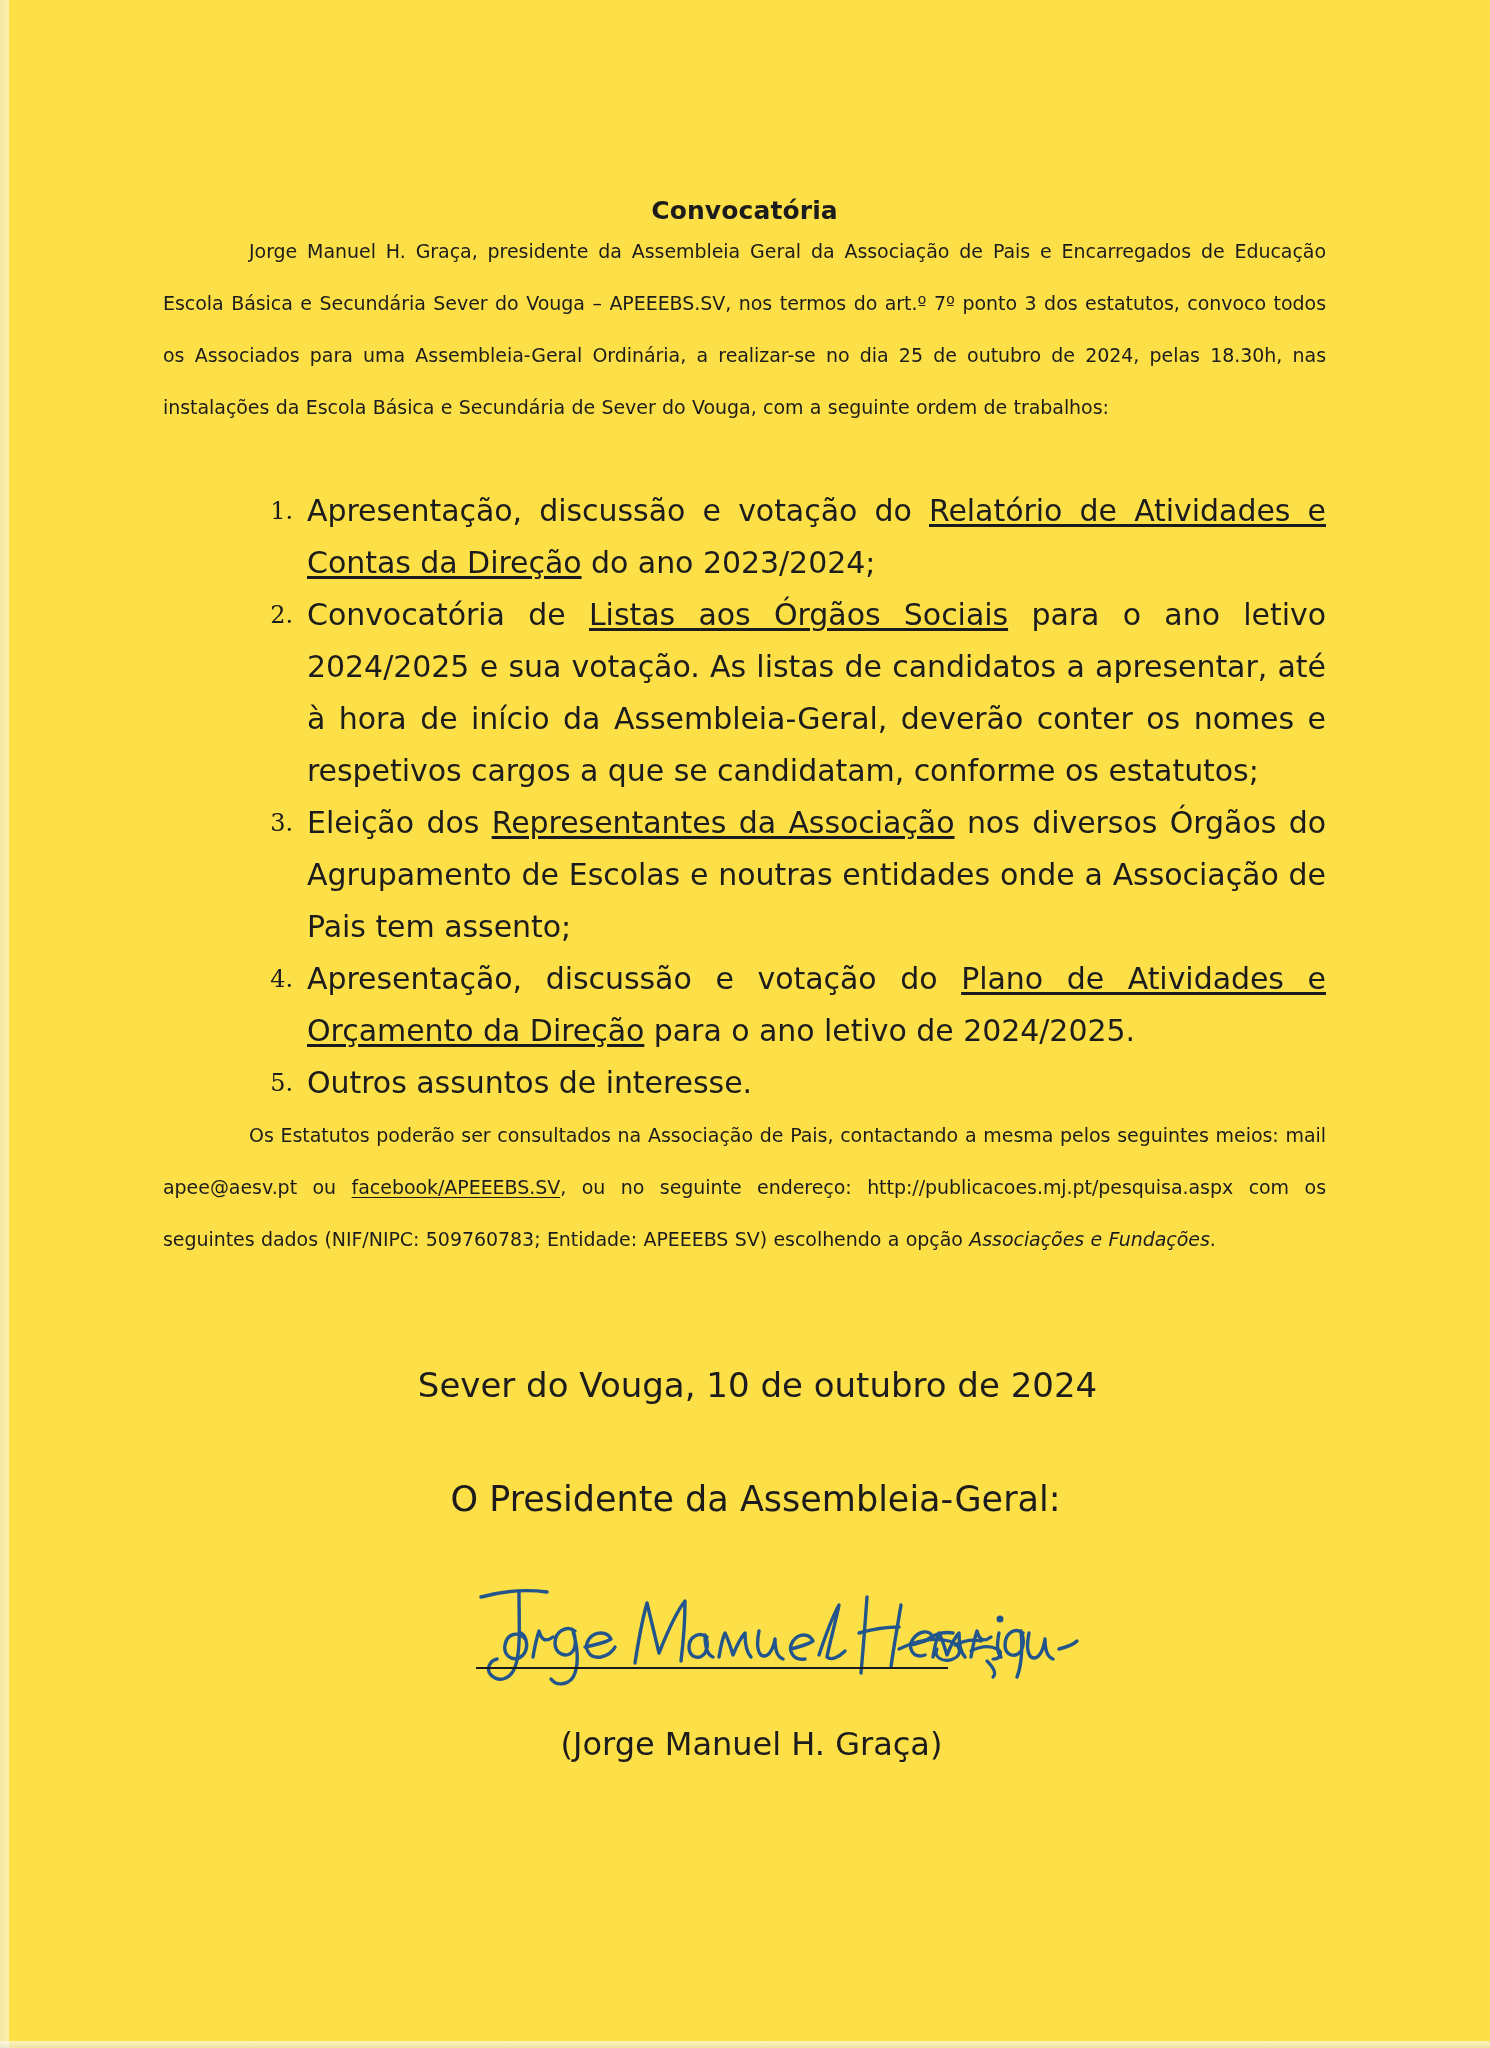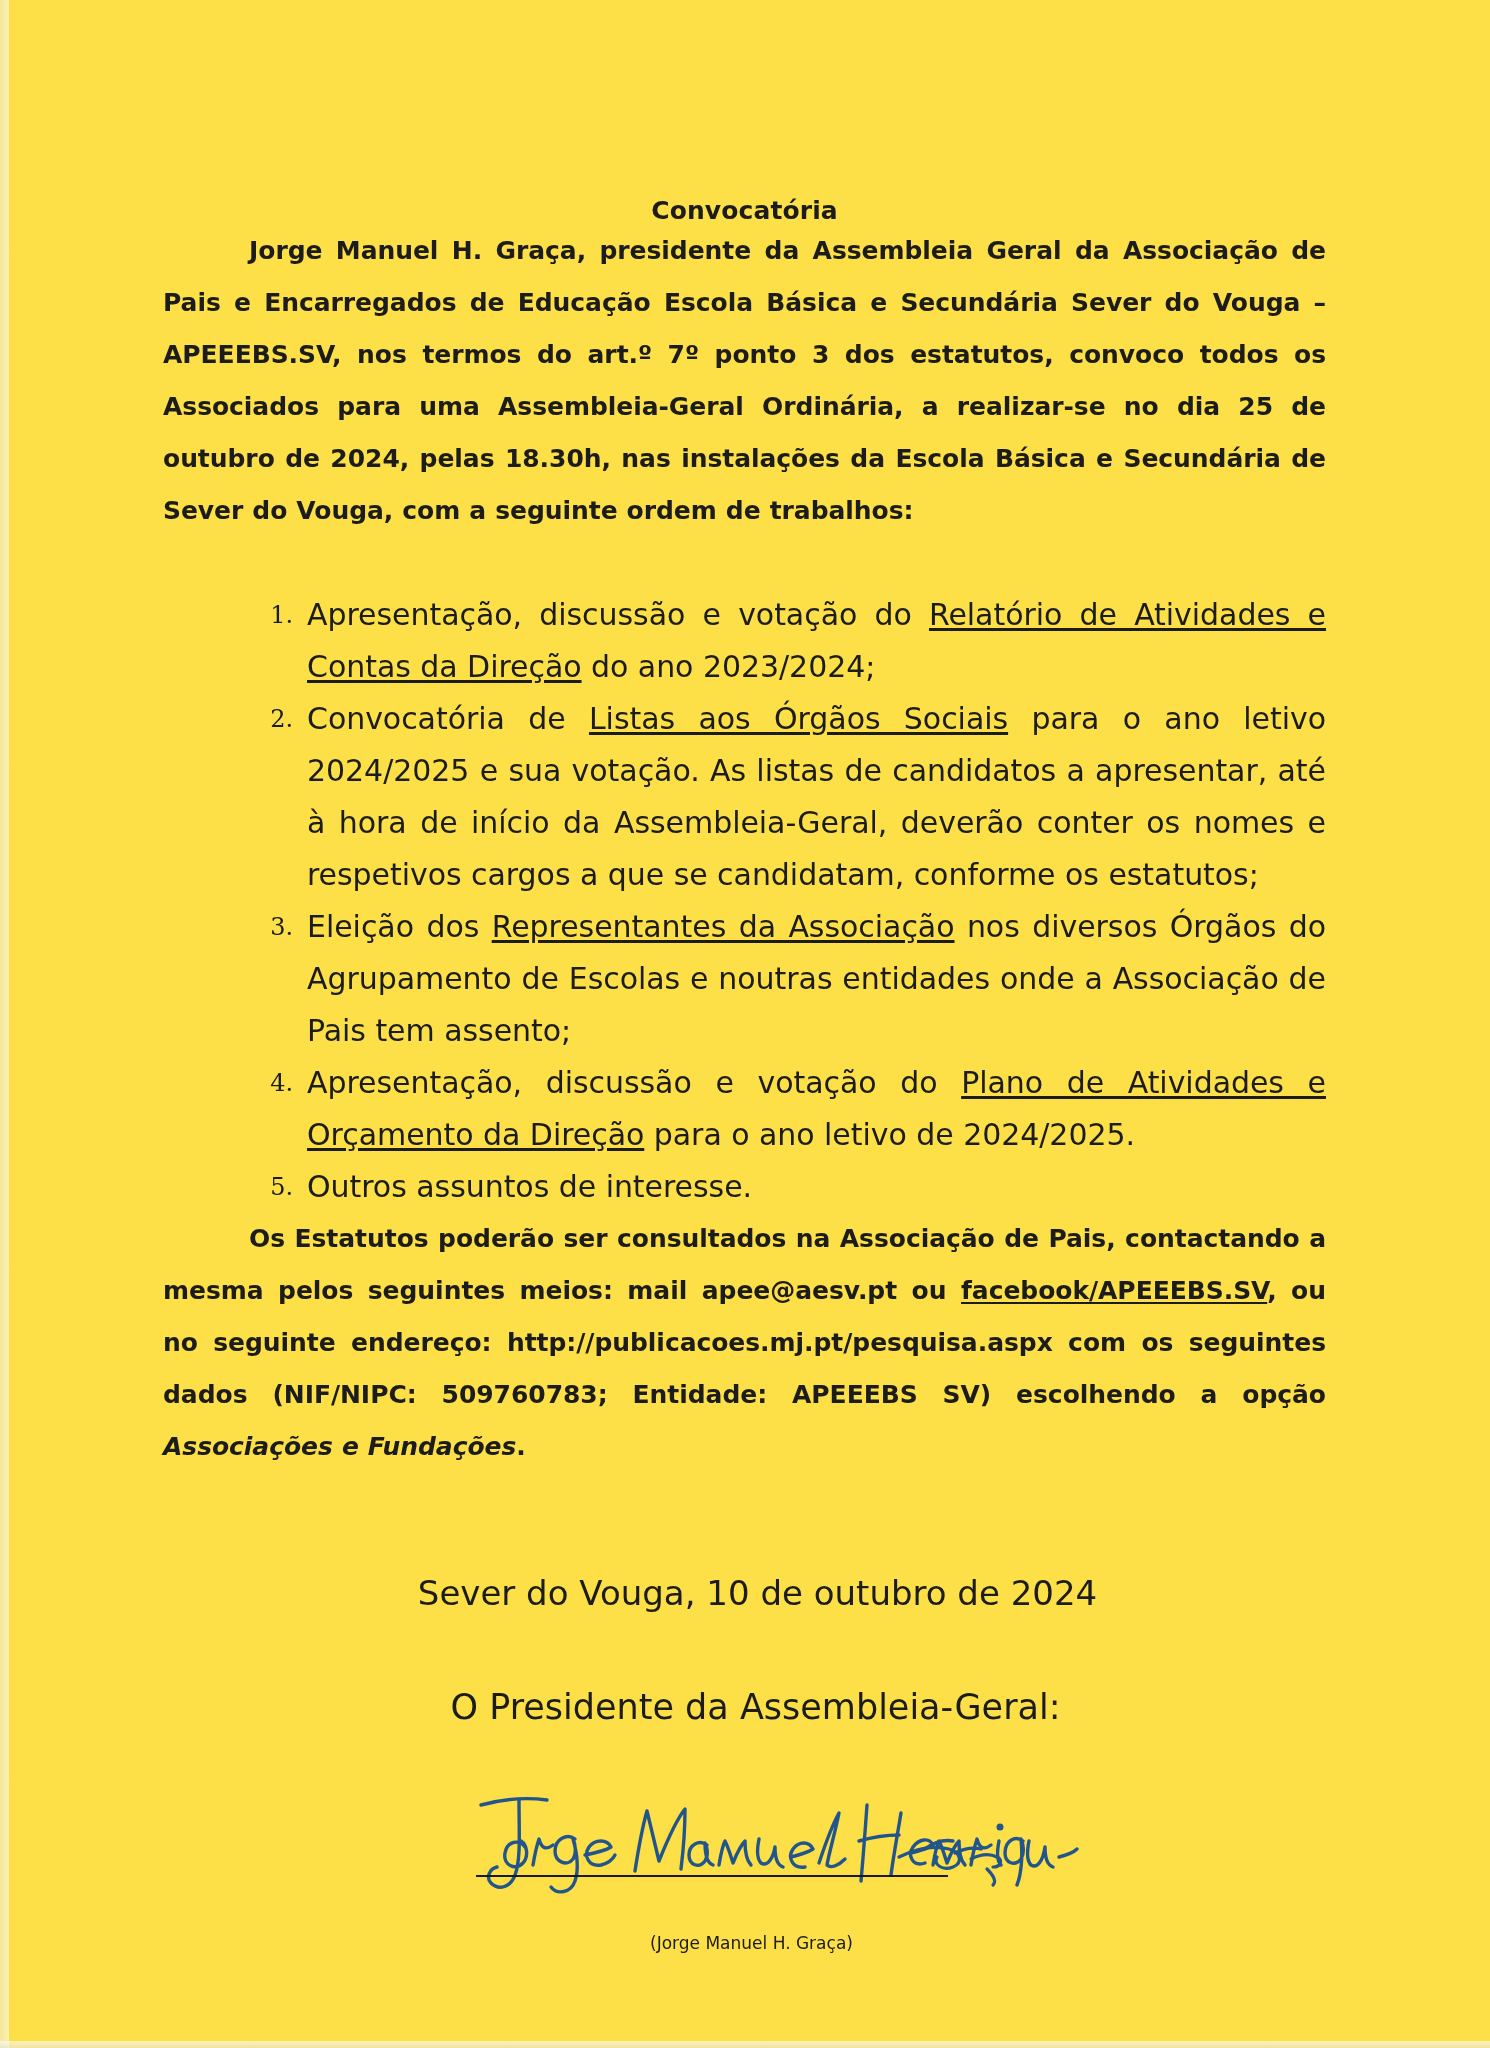--- a/index.html
+++ b/index.html
@@ -40,26 +40,25 @@
   .doc-title {
     text-align: center;
     font-weight: bold;
     font-size: 25px;
     letter-spacing: .1px;
     margin-top: 196px;
     margin-bottom: 0;
   }
   p.body-para {
     text-align: justify;
-    font-size: 25px;
+    font-size: 19px;
     line-height: 52px;
     margin: 0;
     letter-spacing: -0.05px;
     word-spacing: .4px;
-    font-weight: bold;
   }
   .indent-first {
     text-indent: 86px;
   }
   .para-gap-top-1 { margin-top: 46px; }
   .para-gap-top-2 { margin-top: 60px; }
 
   ol.agenda {
     margin: 52px 0 0 0;
     padding: 0 0 0 90px;
@@ -120,21 +119,21 @@
   .sig-line {
     position: absolute;
     left: 313px;
     top: 92px;
     width: 472px;
     height: 2px;
     background: #1a1a1a;
   }
   .sig-name {
     text-align: center;
-    font-size: 17px;
+    font-size: 32px;
     margin: 0;
     padding-left: 14px;
   }
 </style>
 </head>
 <body>
 
 <div class="page">
   <div class="scan-edge-left"></div>
   <div class="scan-edge-bottom"></div>

